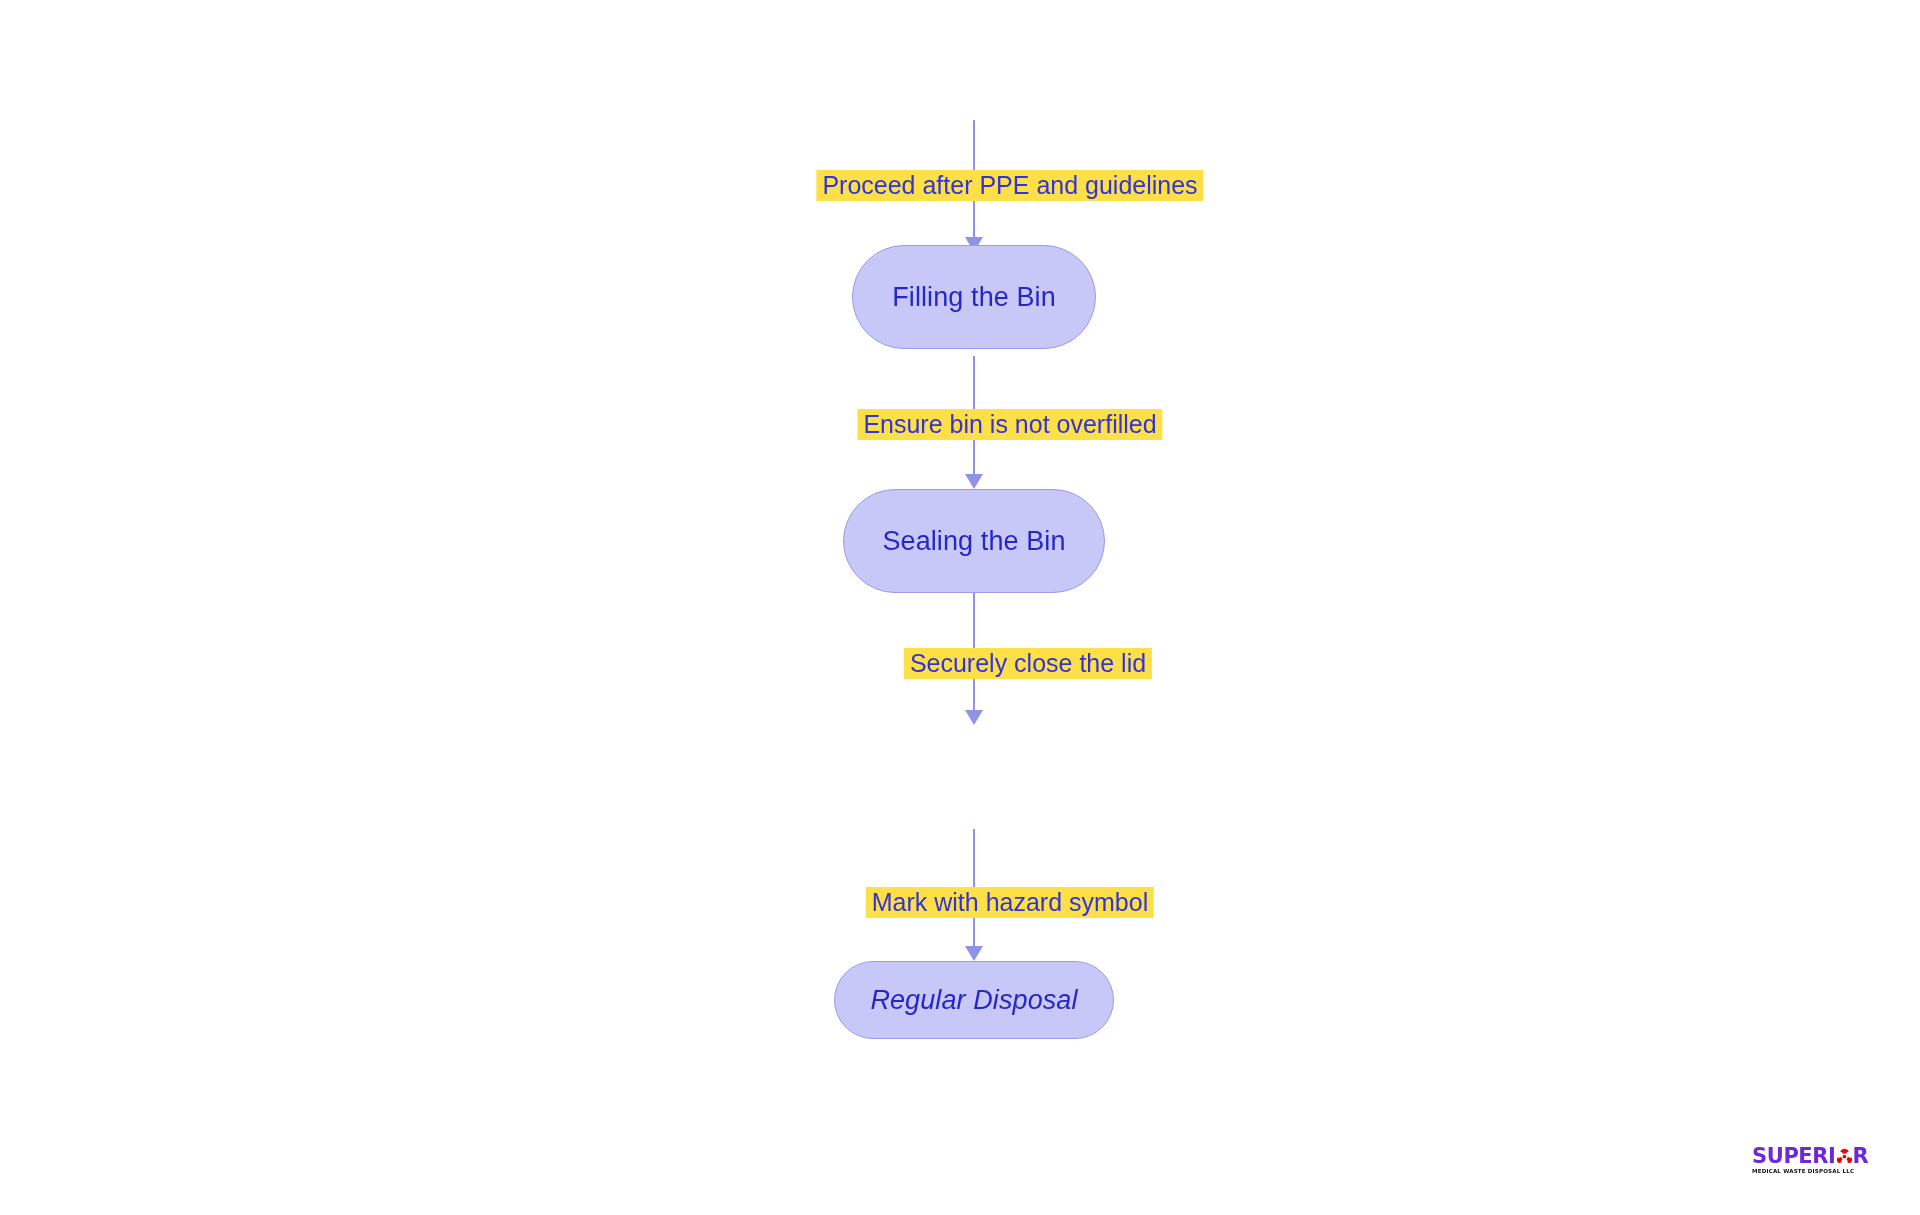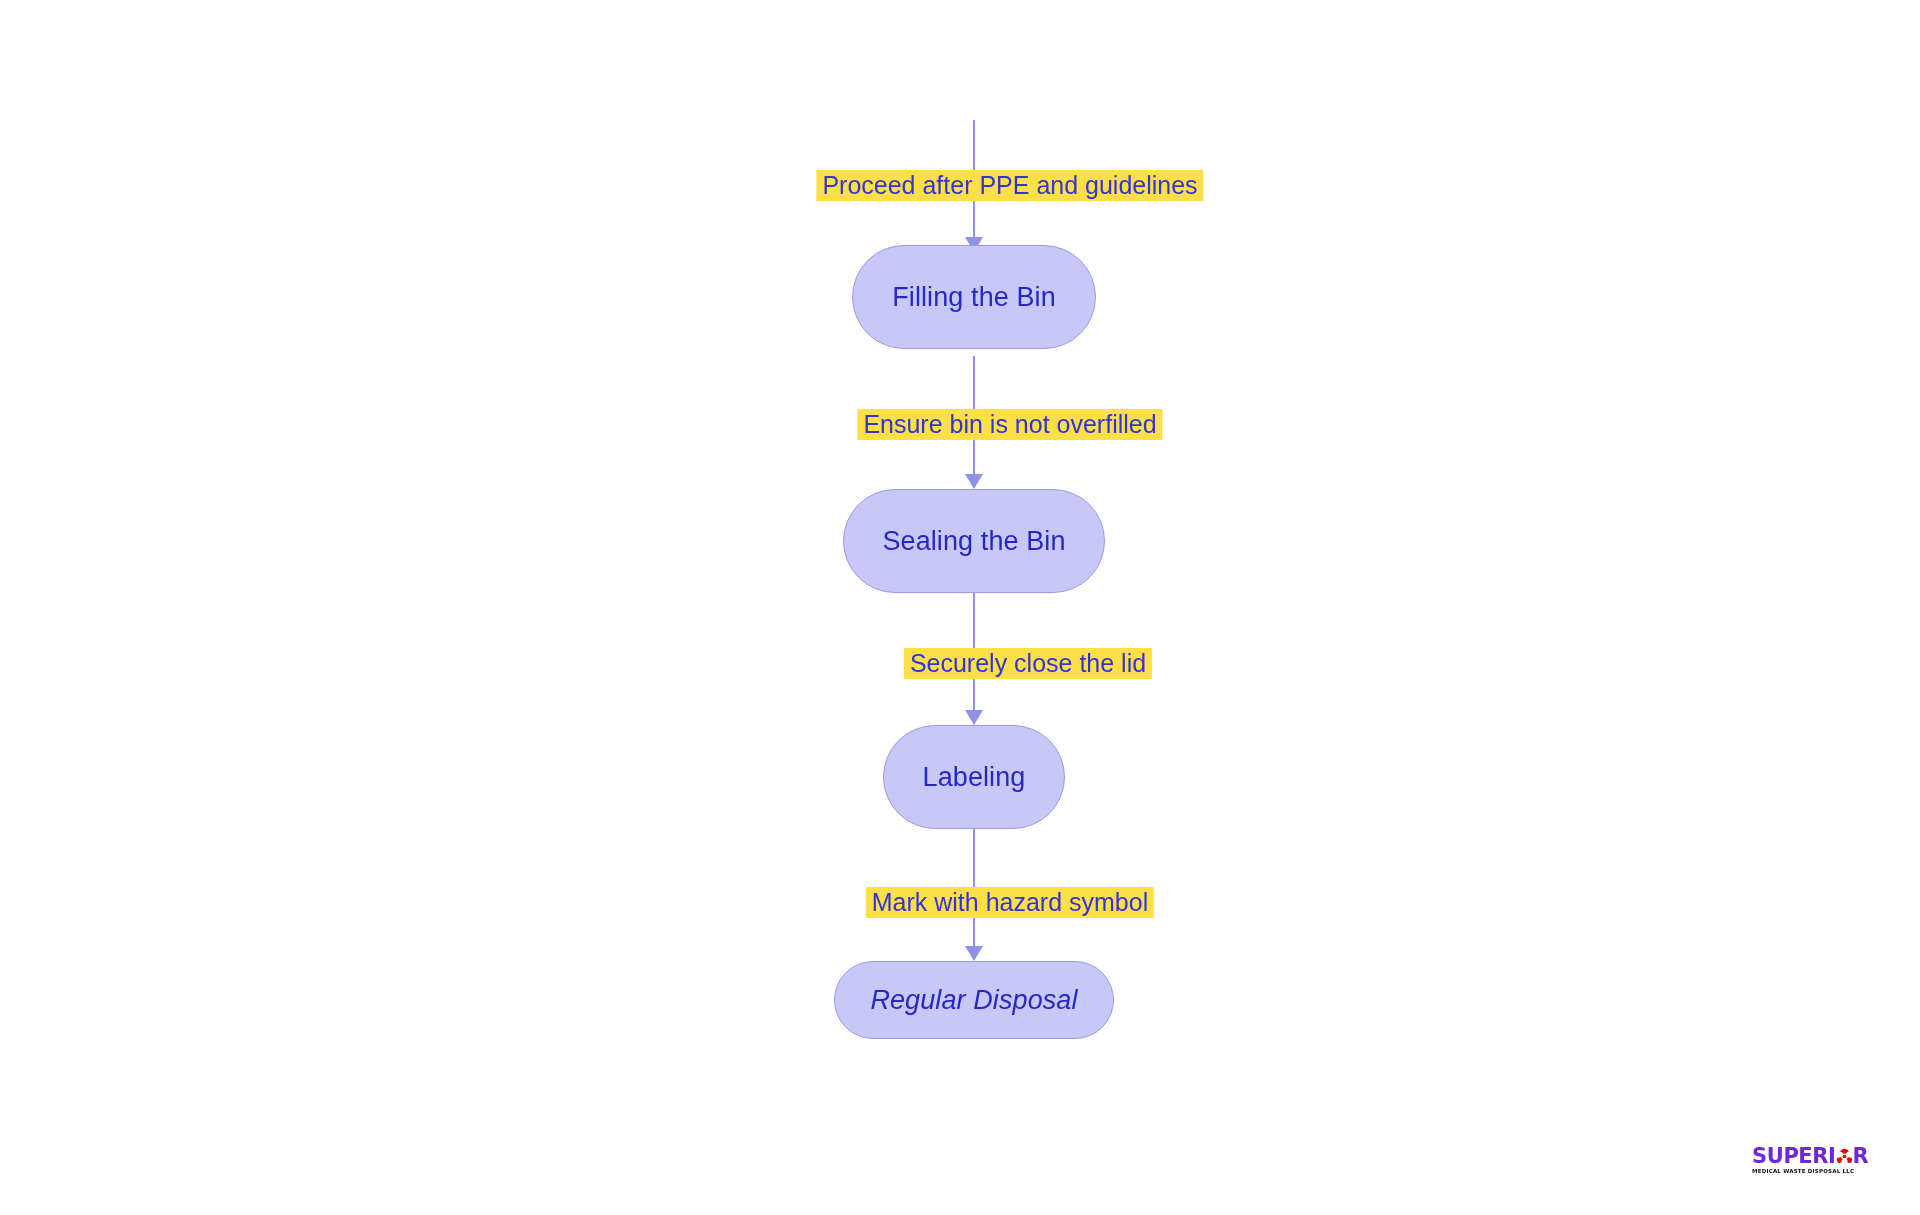--- a/index.html
+++ b/index.html
@@ -110,23 +110,20 @@
     <div class="edge-label" style="left: 992px; top: 648px;">Securely close the lid</div>
     <div class="edge-line" style="left: 972.8px; top: 829px; height: 117px;"></div>
     <div class="edge-head" style="left: 964.5px; top: 946px;"></div>
     <div class="edge-label" style="left: 974px; top: 887px; text-align: center;">Mark with hazard symbol</div>
     <div class="node" style="left: 852px; top: 245px; width: 244px; height: 104px;">
       <span>Filling the Bin</span>
     </div>
     <div class="node" style="left: 843px; top: 489px; width: 262px; height: 104px;">
       <span>Sealing the Bin</span>
     </div>
-    <div class="node" style="left: 883px; top: 725px; width: 182px; height: 104px;">
-      <span>Labeling</span>
-    </div>
     <div class="node" style="left: 834px; top: 961px; width: 280px; height: 78px; font-style: italic;">
       <span>Regular Disposal</span>
     </div>
   </div>
 
 <div id="watermark">
   <div class="wm-main">
     <span>SUPERI</span>
     <span class="wm-biohazard">
       <svg viewBox="0 0 100 100" width="17" height="17" aria-hidden="true">

